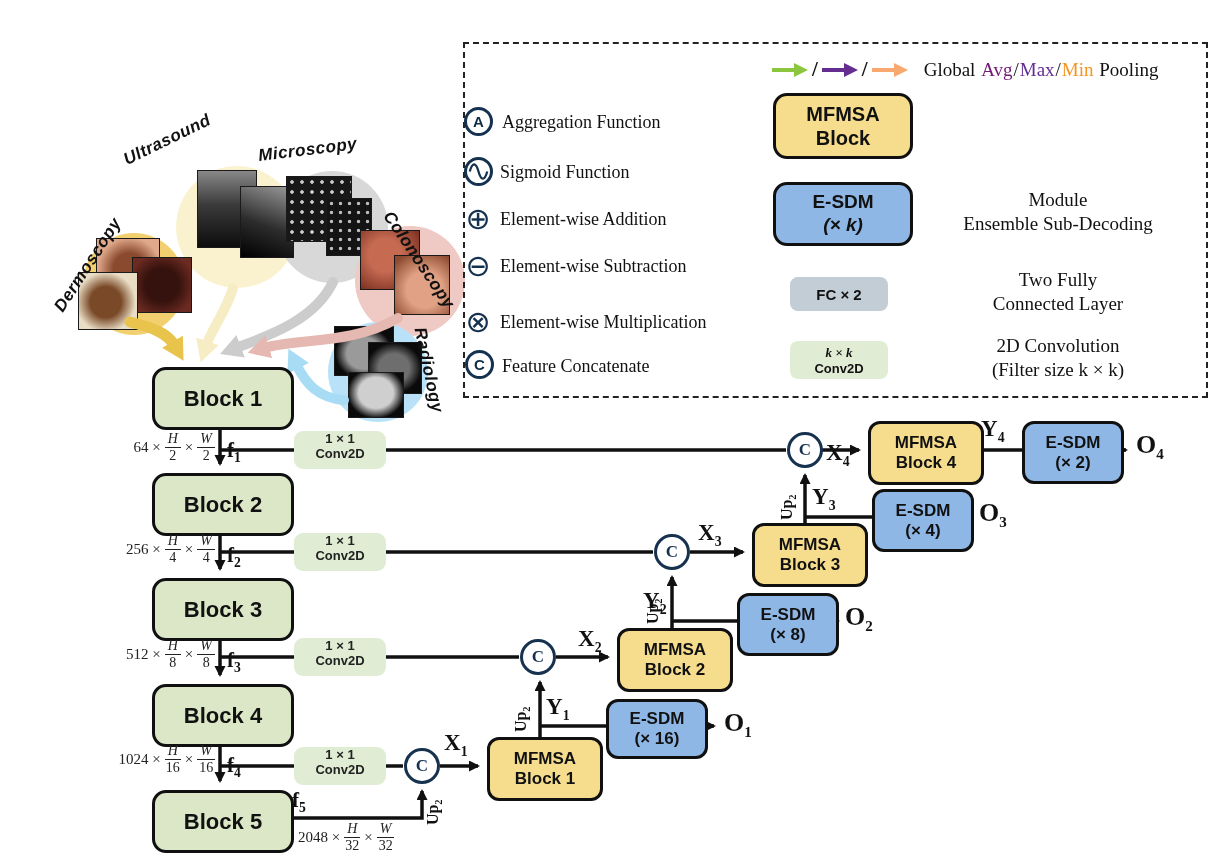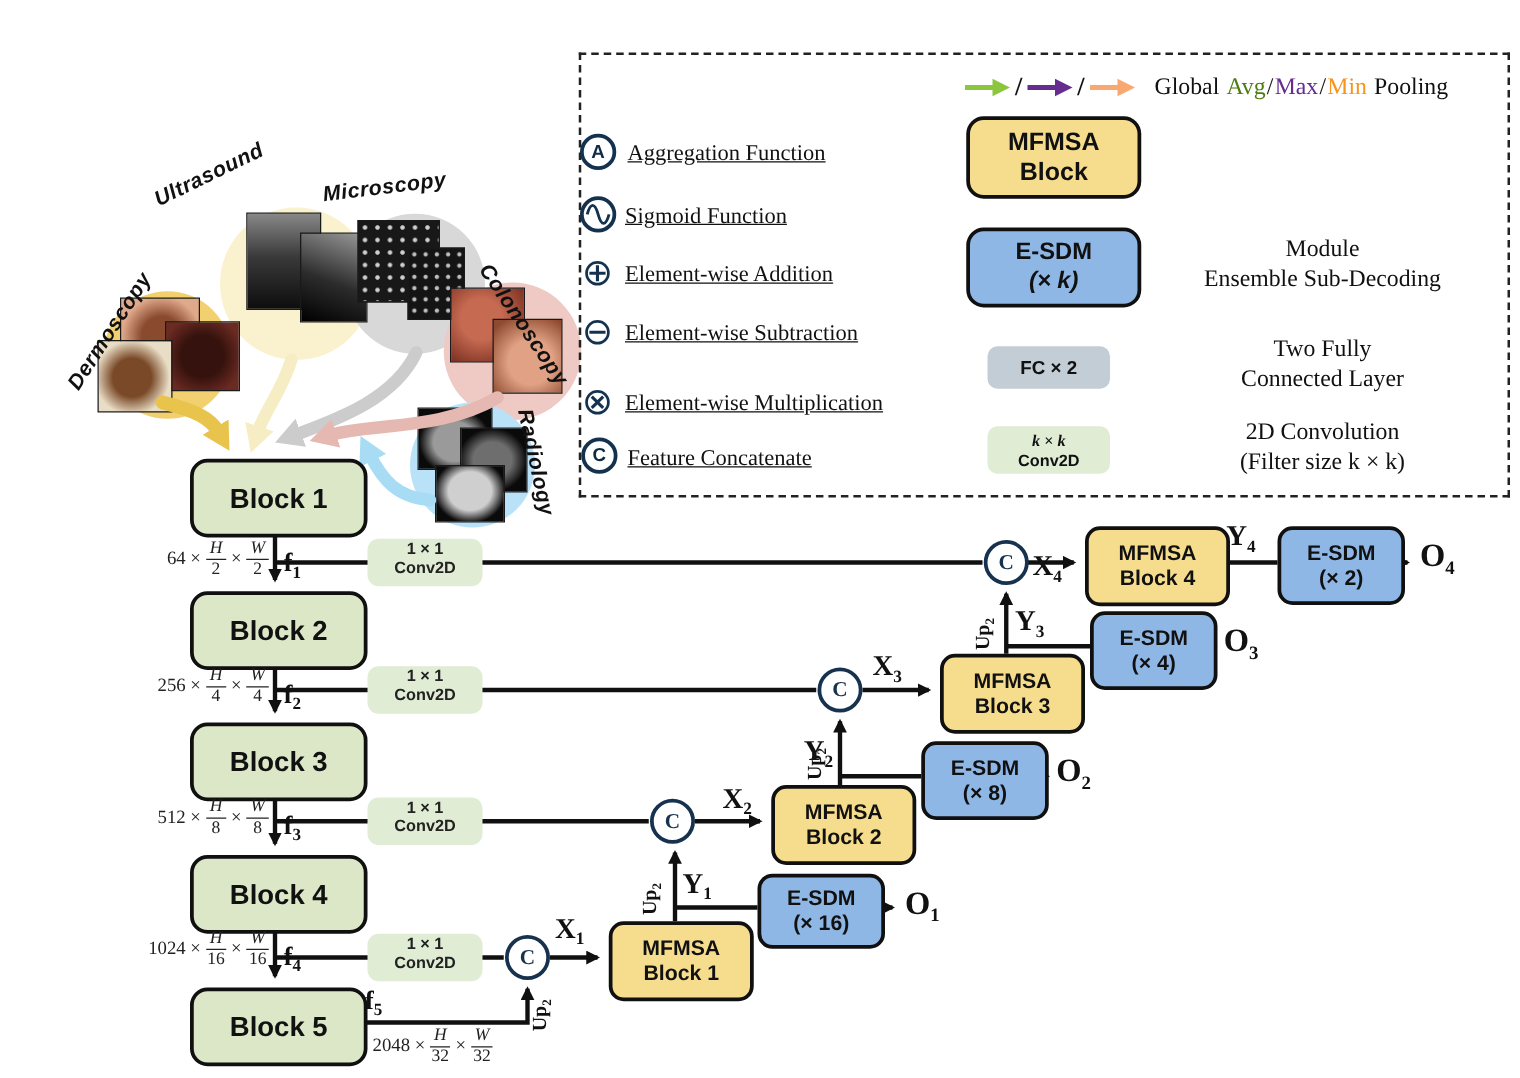--- a/index.html
+++ b/index.html
@@ -39,41 +39,41 @@
        font:bold 16px "Liberation Serif",serif;z-index:5;white-space:nowrap;}
   .uplab sub{font-size:0.65em;}
   
   .legend{position:absolute;left:463px;top:42px;width:745px;height:356px;
        border:2.5px dashed #222;box-sizing:border-box;z-index:2;}
   .liconcirc{position:absolute;width:29px;height:29px;border:3px solid #14324f;border-radius:50%;
        background:#fff;box-sizing:border-box;display:flex;align-items:center;justify-content:center;
        font:bold 15px "Liberation Sans",sans-serif;color:#0d2b44;z-index:4;}
   .lglyph{position:absolute;width:34px;height:34px;display:flex;align-items:center;justify-content:center;
        font:30px "DejaVu Sans",sans-serif;color:#14324f;z-index:4;}
-  .llabel{position:absolute;font:18px "Liberation Serif",serif;color:#111;z-index:4;white-space:nowrap;text-decoration:underline;}
+  .llabel{position:absolute;font:18px "Liberation Serif",serif;color:#111;z-index:4;white-space:nowrap;}
   .ldesc{position:absolute;left:912px;width:292px;text-align:center;
        font:19px "Liberation Serif",serif;line-height:1.25;z-index:4;}
   .lmfmsa{position:absolute;left:773px;top:93px;width:134px;height:60px;background:#f6dd8d;
        border:3px solid #101010;border-radius:14px;display:flex;flex-direction:column;align-items:center;
        justify-content:center;font:bold 20px "Liberation Sans",sans-serif;line-height:1.2;z-index:4;}
   .lesdm{position:absolute;left:773px;top:182px;width:134px;height:58px;background:#8fb7e6;
        border:3px solid #101010;border-radius:14px;display:flex;flex-direction:column;align-items:center;
        justify-content:center;font:bold 19px "Liberation Sans",sans-serif;line-height:1.2;z-index:4;}
   .lesdm .it{font-style:italic;}
   .lfc{position:absolute;left:790px;top:277px;width:98px;height:34px;background:#c3cdd5;
        border-radius:8px;display:flex;align-items:center;justify-content:center;
        font:bold 15px "Liberation Sans",sans-serif;z-index:4;}
   .lconv{position:absolute;left:790px;top:341px;width:98px;height:38px;background:#e0ecd4;
        border-radius:8px;display:flex;flex-direction:column;align-items:center;justify-content:center;
        line-height:1.2;font:bold 13px "Liberation Sans",sans-serif;z-index:4;}
   .lconv .it{font-style:italic;font-family:"Liberation Serif",serif;}
   .poolrow{position:absolute;left:770px;top:57px;display:flex;align-items:center;gap:1px;
        font:19px "Liberation Serif",serif;z-index:4;white-space:pre;}
   .poolrow .slash{font:bold 21px "Liberation Serif",serif;margin:0 1px;}
-  .avg{color:#4d7c0f;} .max{color:#662d91;} .min{color:#f7941d;}
+  .avg{color:#701a75;} .max{color:#662d91;} .min{color:#f7941d;}
   
   .mcirc{position:absolute;border-radius:50%;z-index:0;}
   .thumb{position:absolute;z-index:1;border:1px solid #1a1a1a;}
   .mlabel{position:absolute;font:bold italic 17px "Liberation Sans",sans-serif;color:#111;
        z-index:2;white-space:nowrap;letter-spacing:0.5px;}
 </style>
 </head>
 <body>
 
 <div id="stage">

